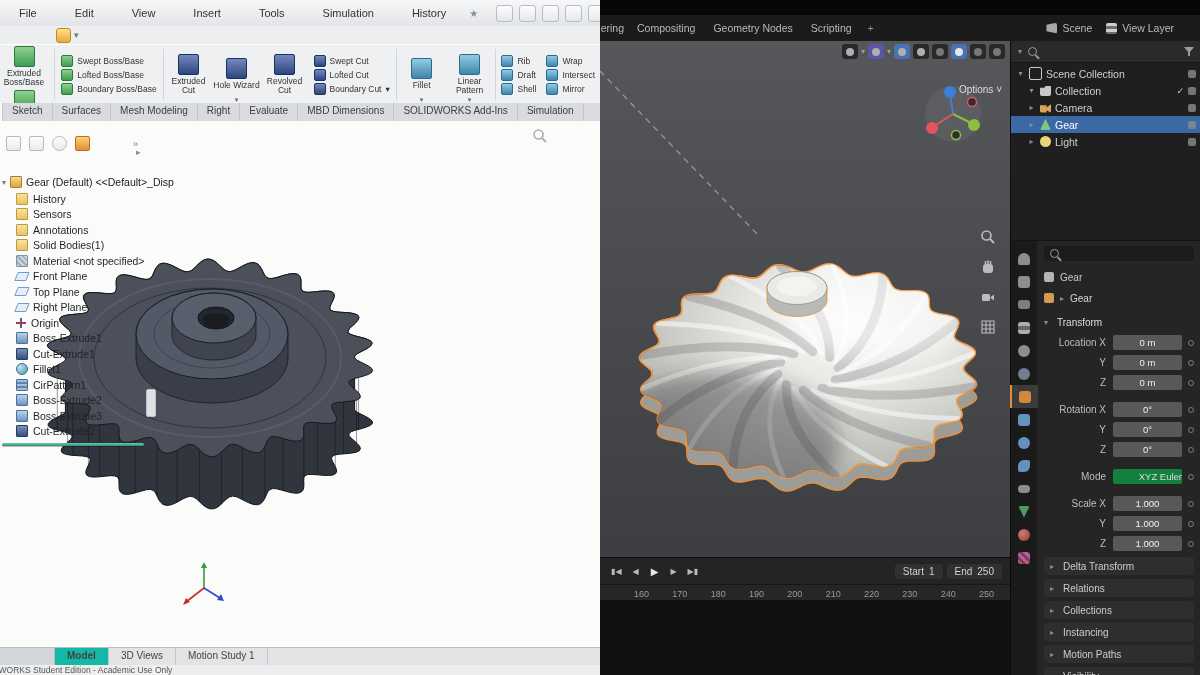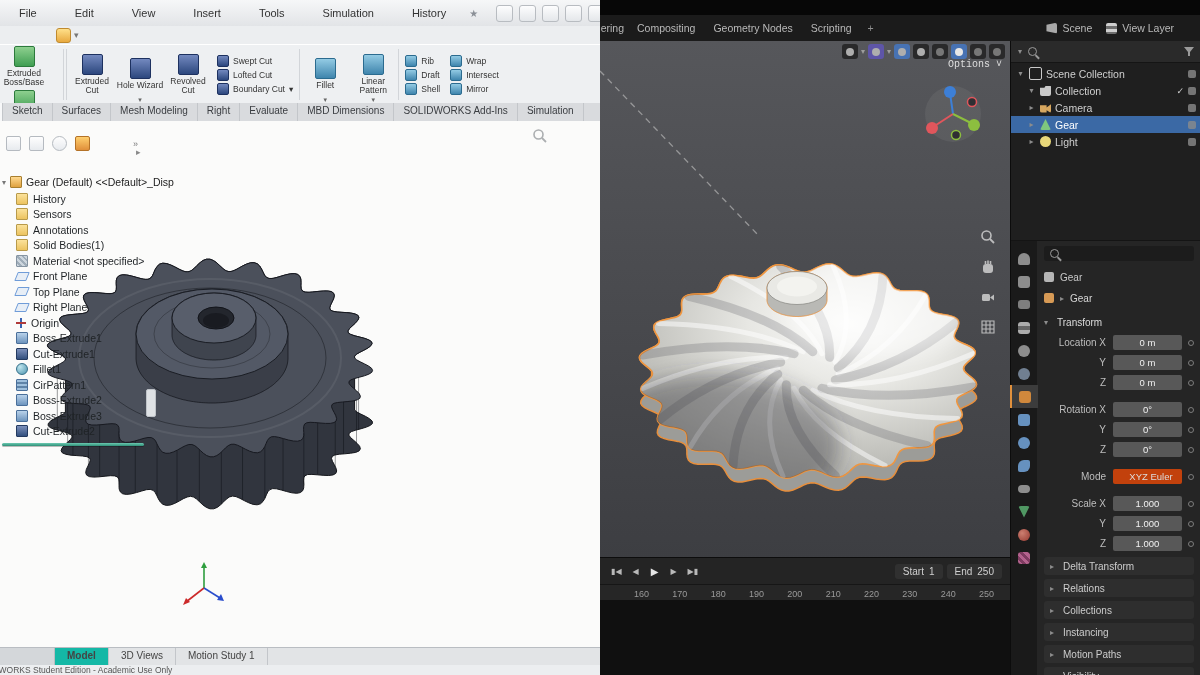--- a/index.html
+++ b/index.html
@@ -99,21 +99,21 @@
 
   .bl-main{position:absolute;top:41px;left:0;right:0;bottom:0;}
   .bl-view{position:absolute;left:0;top:0;width:410px;height:559px;overflow:hidden;
      background:linear-gradient(#56575b,#47484c 55%,#3b3c40);}
   .bl-vhead{position:absolute;top:3px;right:5px;display:flex;gap:3px;align-items:center;z-index:4;}
   .vico{width:16px;height:15px;border-radius:3px;background:rgba(30,30,30,.8);display:flex;align-items:center;justify-content:center;}
   .vdot{width:8px;height:8px;border-radius:50%;background:#aeaeae;}
   .vico.purple{background:#5e55a8;}
   .vico.blue{background:#4772b3;}
   .vcaret{color:#9d9d9d;font-size:8px;}
-  .bl-options{position:absolute;top:18px;right:8px;font-size:10px;color:#dedede;z-index:4;font-family:Liberation Mono, monospace;}
+  .bl-options{position:absolute;top:43px;right:8px;font-size:10px;color:#dedede;z-index:4;}
   .bl-gizmo{position:absolute;top:42px;right:26px;z-index:4;}
   .bl-sideicons{position:absolute;top:188px;right:14px;display:flex;flex-direction:column;gap:14px;z-index:4;opacity:.85;}
 
   .bl-timeline{position:absolute;left:0;top:559px;width:410px;height:50px;background:#1e1e1e;border-top:1px solid #0d0d0d;}
   .tl-head{height:26px;display:flex;align-items:center;gap:5px;padding:0 8px;font-size:10px;color:#cfcfcf;background:#242424;border-bottom:1px solid #161616;}
   .tl-btn{color:#b9b9b9;font-size:8px;padding:1px 3px;}
   .tl-play{color:#e5e5e5;font-size:10px;padding:1px 4px;}
   .tl-field{background:#303030;border-radius:3px;padding:2px 8px;display:flex;gap:5px;}
   .tl-fields{margin-left:auto;display:flex;gap:4px;}
   .tl-ruler{position:relative;height:23px;background:#262626;}
@@ -165,21 +165,21 @@
   .pobj{display:flex;align-items:center;gap:6px;height:18px;}
   .pbread{display:flex;align-items:center;gap:6px;height:18px;margin:3px 0 6px 0;color:#d6d6d6;}
   .bic{width:10px;height:10px;background:#d79a55;border-radius:2px;}
   .bic.gray{background:#b5b5b5;}
   .psec{display:flex;align-items:center;gap:5px;height:18px;color:#dcdcdc;margin:2px 0;}
   .psec .arrow,.pfold .arrow{color:#8d8d8d;font-size:8px;width:8px;}
   .prow{display:flex;align-items:center;height:19px;margin:1px 0;}
   .prow.gap{margin-top:8px;}
   .plabel{width:62px;text-align:right;padding-right:7px;color:#bdbdbd;white-space:nowrap;flex:0 0 auto;}
   .pval{width:72px;background:#585858;color:#f1f1f1;text-align:center;height:15px;line-height:15px;border-radius:2px;font-size:9.5px;}
-  .prow.mode .pval{background:#c2410c;color:#dcdcdc;text-align:center;padding-left:7px;width:78px;}
+  .prow.mode .pval{background:#15803d;color:#dcdcdc;text-align:right;padding-left:7px;width:78px;}
   .adot{width:4px;height:4px;border:1px solid #7c7c7c;border-radius:50%;margin-left:6px;flex:0 0 auto;}
   .pfold{background:#2e2e2e;border-radius:3px;height:18px;display:flex;align-items:center;gap:5px;padding:0 6px;margin:4px 0;color:#cdcdcd;}
 </style>
 </head>
 <body>
 
 <div class="app">
 
   <div class="sw">
 
@@ -220,20 +220,35 @@
       <div class="rbig">
             <span class="ico i-boss"></span>
             <span>Extruded Boss/Base</span>
           </div>
           <div class="rbig">
             <span class="ico i-boss"></span>
             <span>Revolved Boss/Base</span>
           </div>
         </div>
       <div class="rsep"></div>
+      <div class="rstack">
+
+      <div class="rsitem">
+            <span class="ico i-boss"></span>
+            <span>Swept Boss/Base</span>
+          </div>
+          <div class="rsitem">
+            <span class="ico i-boss"></span>
+            <span>Lofted Boss/Base</span>
+          </div>
+          <div class="rsitem">
+            <span class="ico i-boss"></span>
+            <span>Boundary Boss/Base</span>
+          </div>
+        </div>
       <div class="rsep"></div>
       <div style="display:flex">
 
       <div class="rbig">
             <span class="ico i-cut"></span>
             <span>Extruded Cut</span>
             <span class="caret"></span>
           </div>
           <div class="rbig">
             <span class="ico i-cut"></span>

